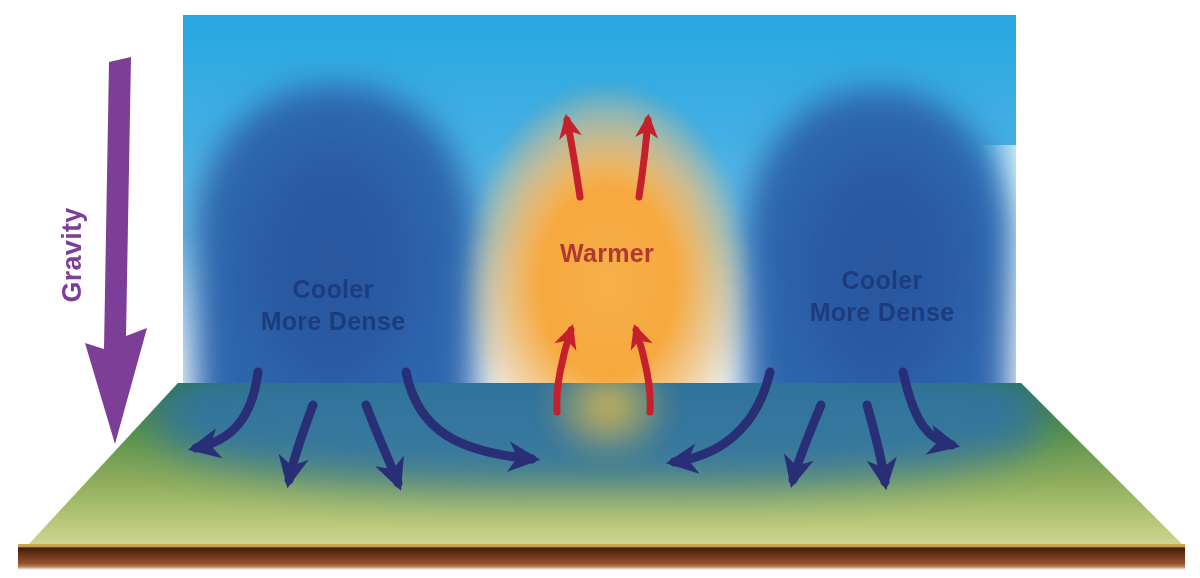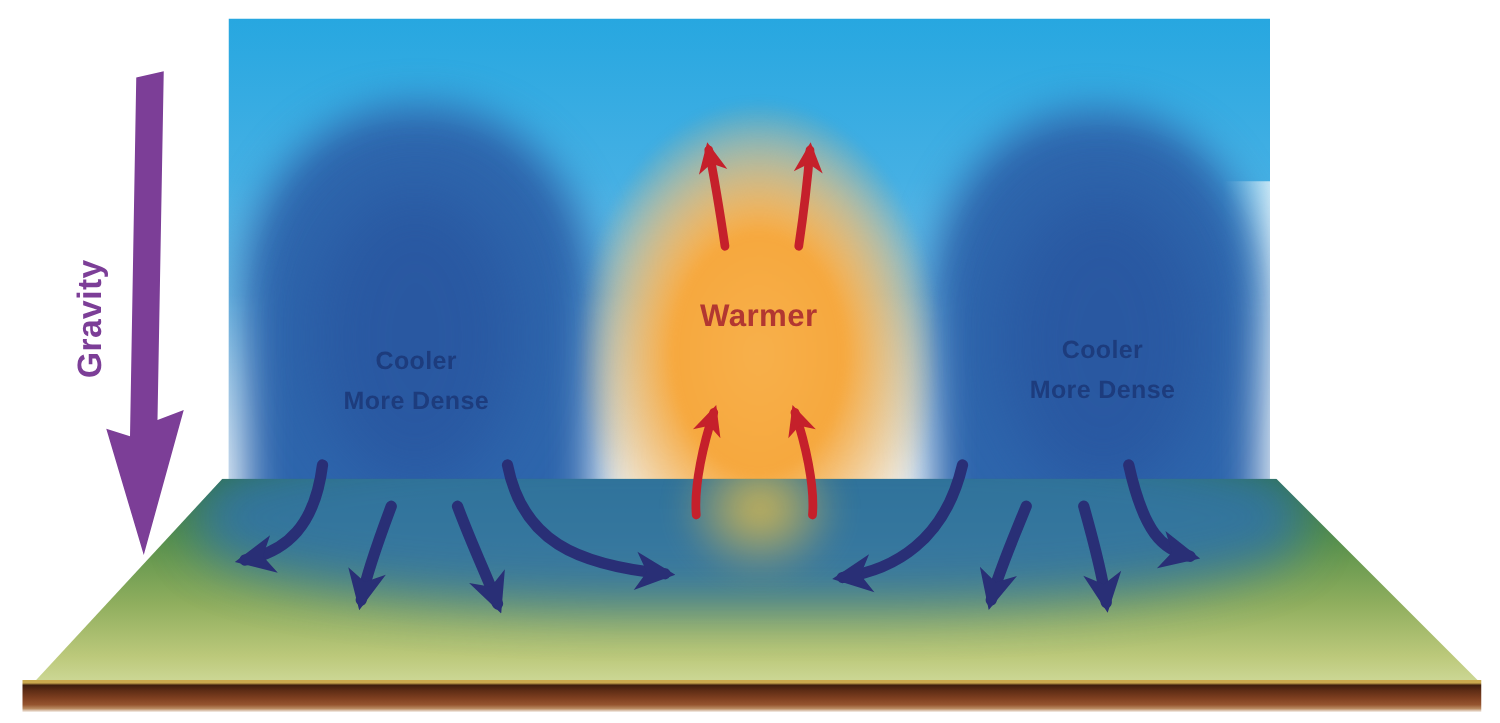--- a/index.html
+++ b/index.html
@@ -64,21 +64,21 @@
       #95542f 76%,#b98a61 88%,rgba(255,255,255,0) 100%);
   }
   
   #arrows{position:absolute;left:0;top:0;width:1200px;height:578px;pointer-events:none;}
   
   .lbl{position:absolute;text-align:center;font-weight:bold;letter-spacing:.3px;}
   #lbl-gravity{
     left:12px;top:239px;width:120px;height:32px;line-height:32px;
     transform:rotate(-90deg);font-size:27px;color:#7c3e97;
   }
-  .cool-lbl{width:240px;font-size:20px;line-height:32px;color:#1d3c7d;}
+  .cool-lbl{width:240px;font-size:25px;line-height:32px;color:#1d3c7d;}
   #lbl-cool-left{left:213px;top:273px;}
   #lbl-cool-right{left:762px;top:264px;}
   #lbl-warm{left:487px;top:237px;width:240px;font-size:25px;line-height:33px;color:#b23731;}
 </style>
 </head>
 <body>
 
 <div id="canvas">
 
   <div id="sky">

